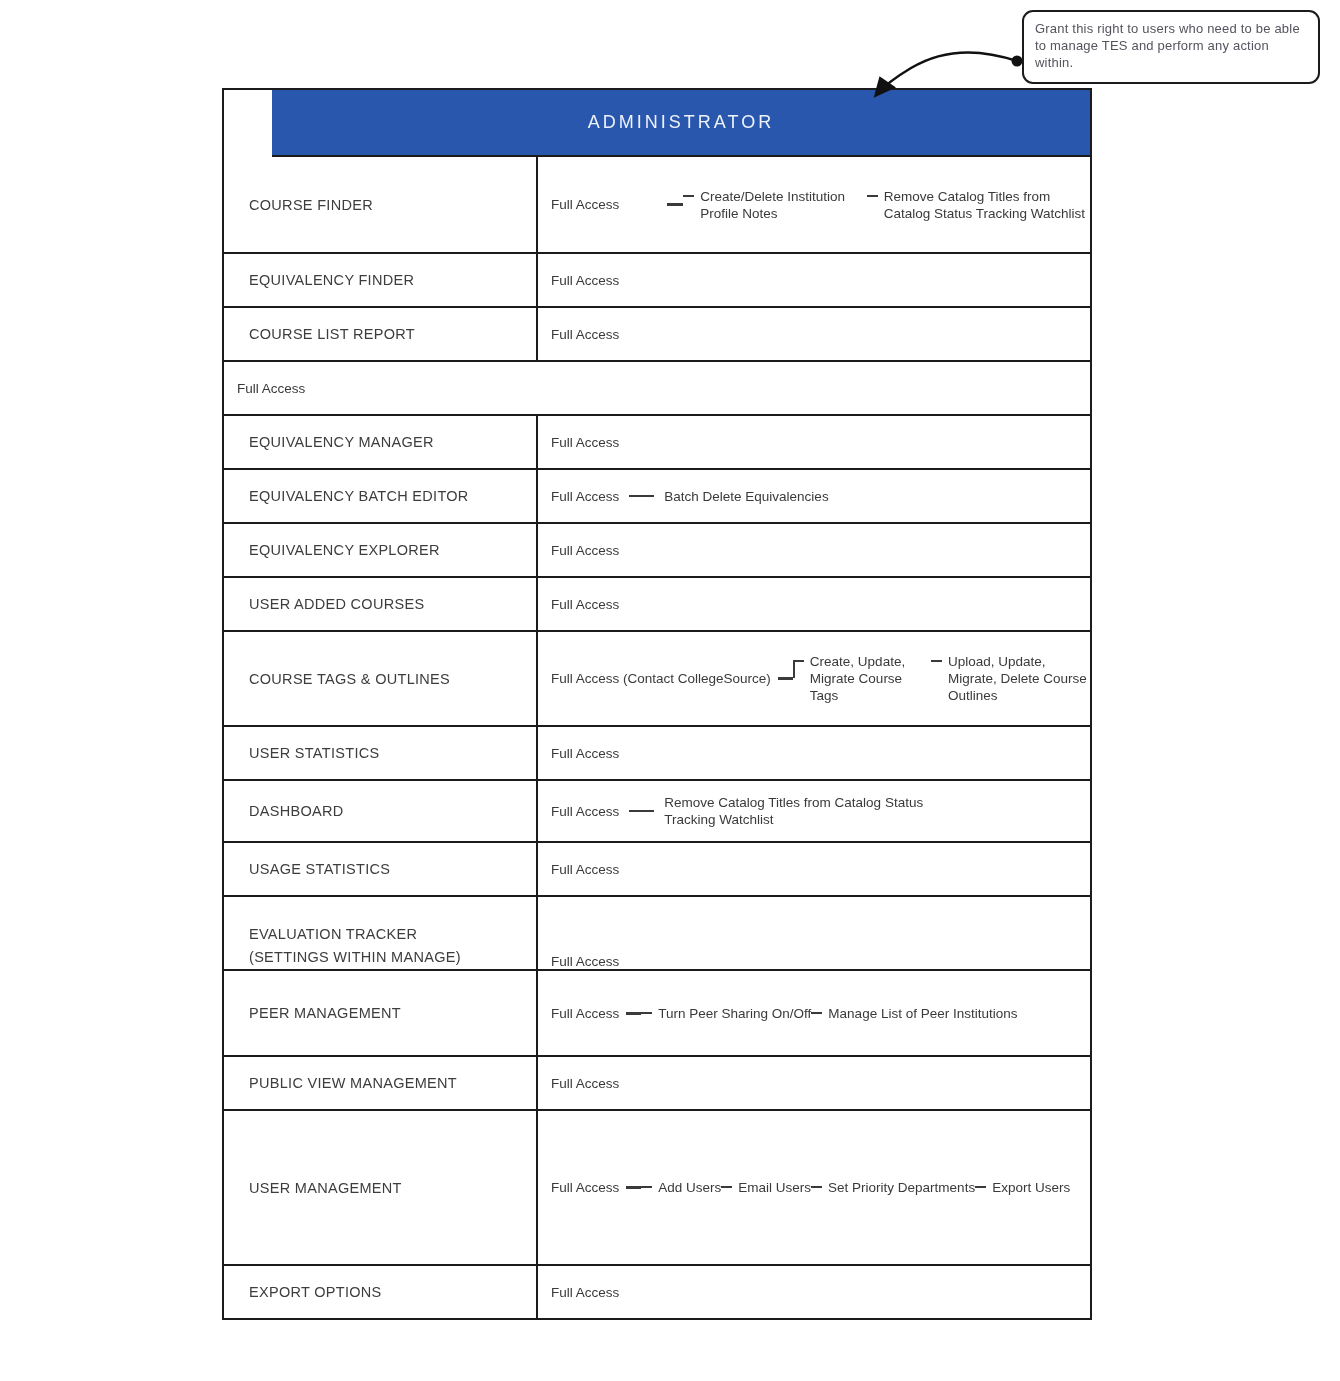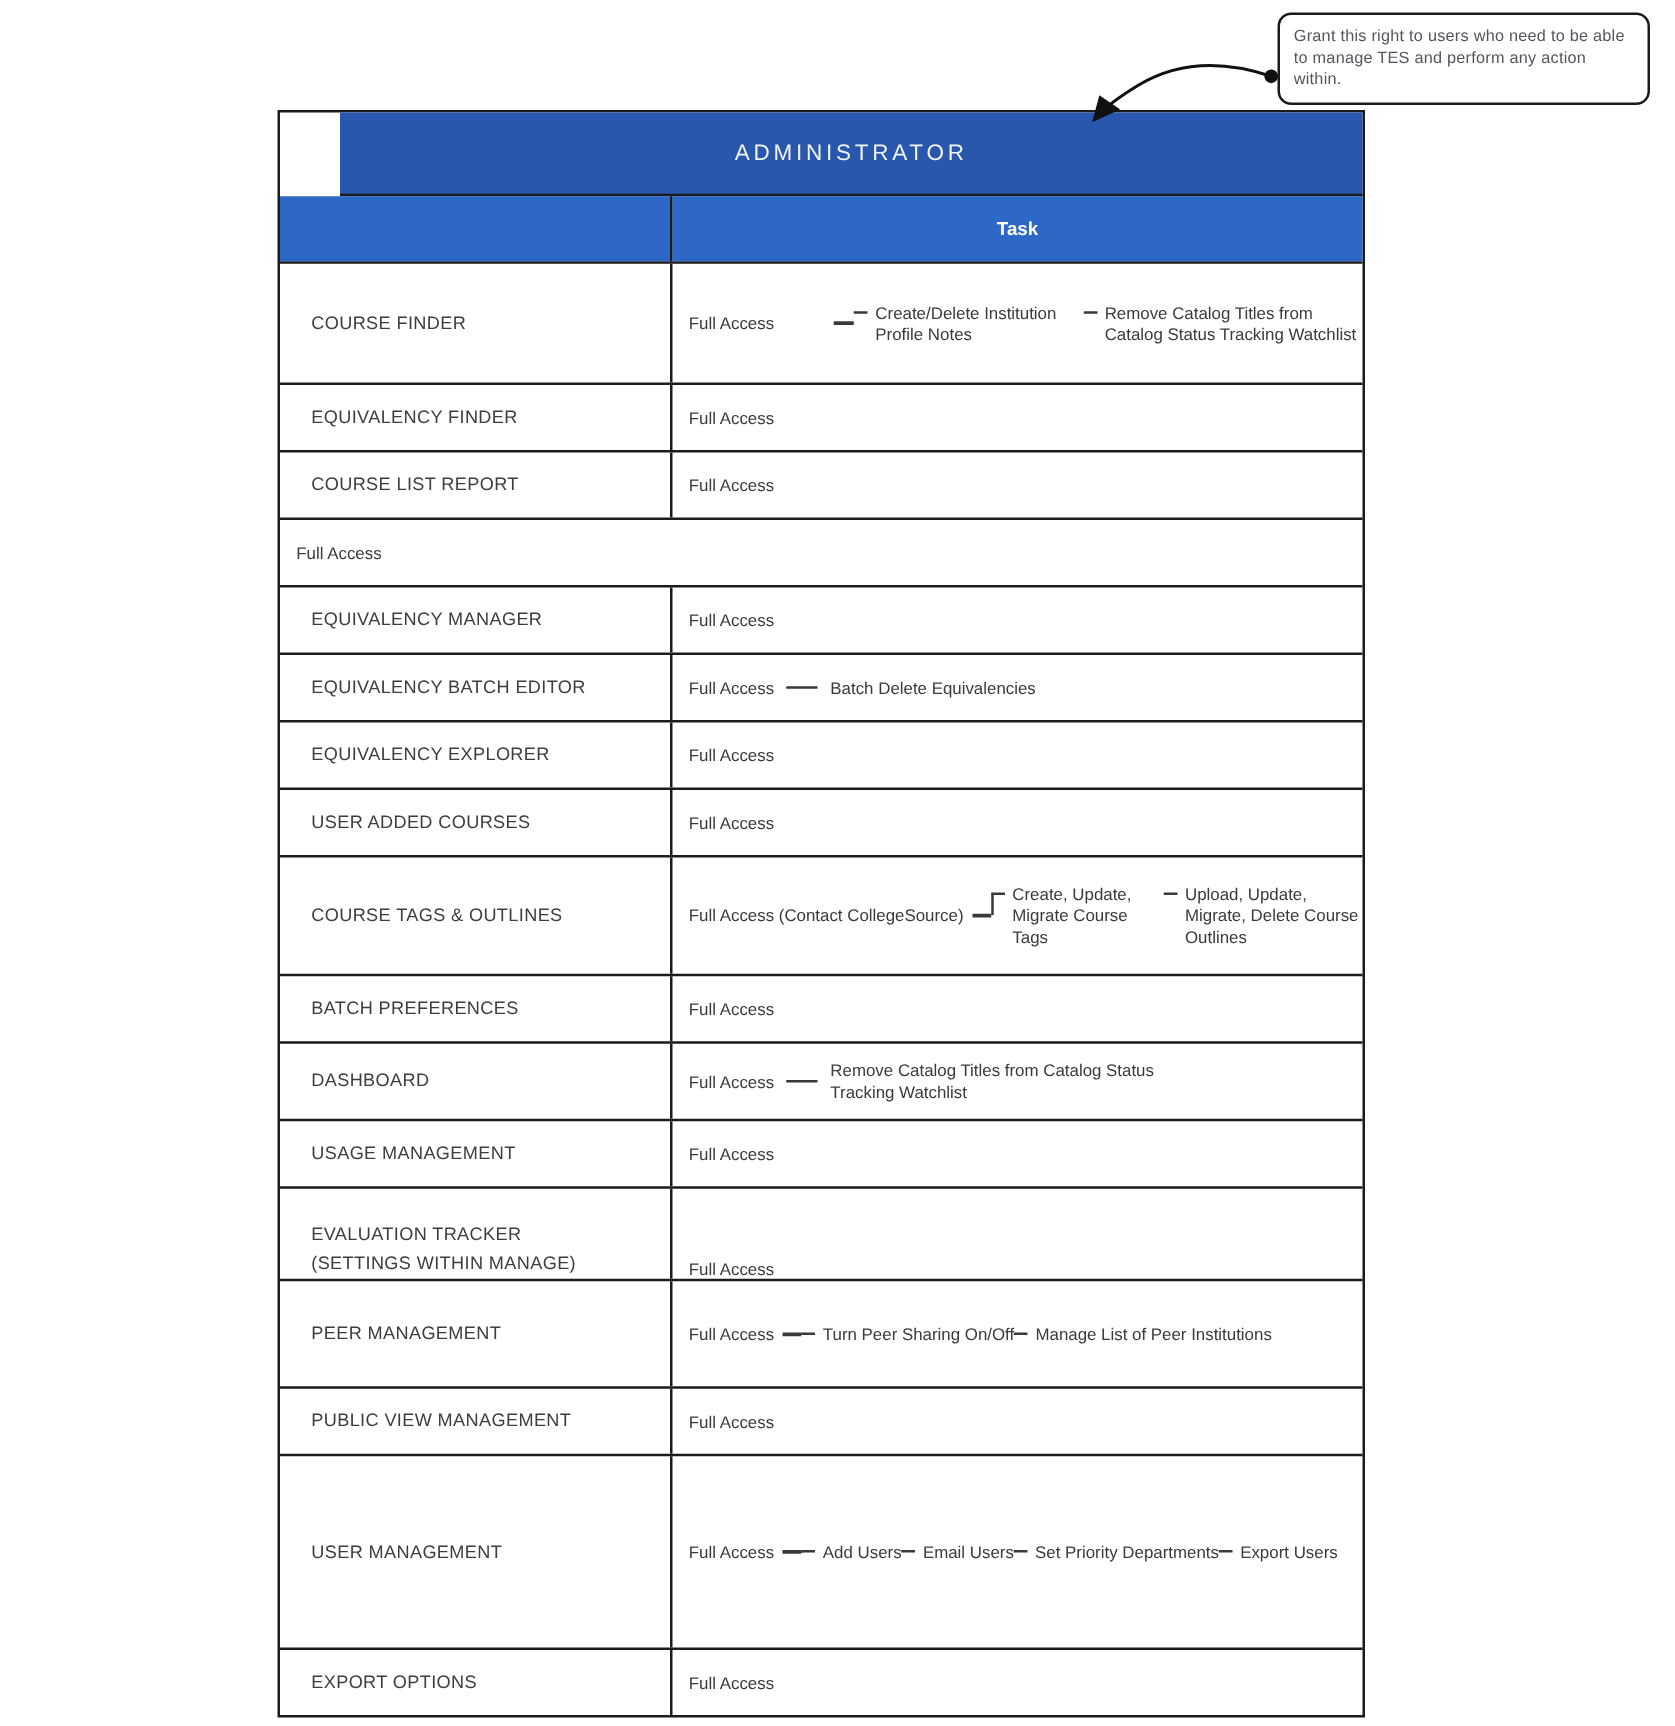--- a/index.html
+++ b/index.html
@@ -99,26 +99,20 @@
   <div class="callout">
     <span class="txt">Grant this right to users who need to be able to manage TES and perform any action within.</span>
   </div>
 
   <div class="tbl">
 
     <div class="band-title">
       <span>ADMINISTRATOR</span>
     </div>
 
-    <div class="band-cols">
-      <div class="lc"></div>
-      <div class="rc">
-        <span>Task</span>
-      </div>
-    </div>
 
     <div class="row h97">
       <div class="fcell">
         <span>COURSE FINDER</span>
       </div>
       <div class="tcell">
         <span class="access">Full Access</span>
         <span class="hline hl-far"></span>
         <div class="bracket wl">
           <div class="bitem"><span>Create/Delete Institution Profile Notes</span></div>
@@ -198,41 +192,41 @@
         <span class="hline hl-tick"></span>
         <div class="bracket wl">
           <div class="bitem"><span>Create, Update, Migrate Course Tags</span></div>
           <div class="bitem"><span class="w262">Upload, Update, Migrate, Delete Course Outlines</span></div>
         </div>
       </div>
     </div>
 
     <div class="row h54">
       <div class="fcell">
-        <span>BATCH PREFERENCES</span>
+        <span>USER STATISTICS</span>
       </div>
       <div class="tcell">
         <span class="access">Full Access</span>
       </div>
     </div>
 
     <div class="row h62">
       <div class="fcell">
         <span>DASHBOARD</span>
       </div>
       <div class="tcell">
         <span class="access">Full Access</span>
         <span class="hline hl-dash"></span>
         <span class="titem"><span class="w285">Remove Catalog Titles from Catalog Status Tracking Watchlist</span></span>
       </div>
     </div>
 
     <div class="row h54">
       <div class="fcell">
-        <span>USAGE MANAGEMENT</span>
+        <span>USAGE STATISTICS</span>
       </div>
       <div class="tcell">
         <span class="access">Full Access</span>
       </div>
     </div>
 
     <div class="row h74 top">
       <div class="fcell">
         <span class="wfeat">EVALUATION TRACKER (SETTINGS WITHIN MANAGE)</span>
       </div>

